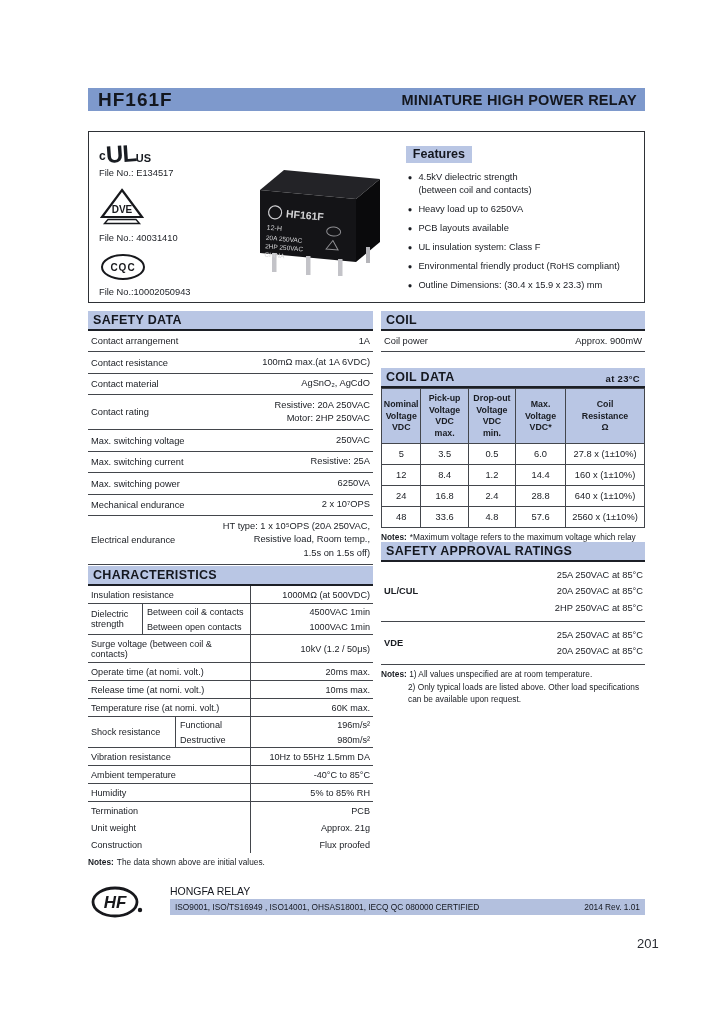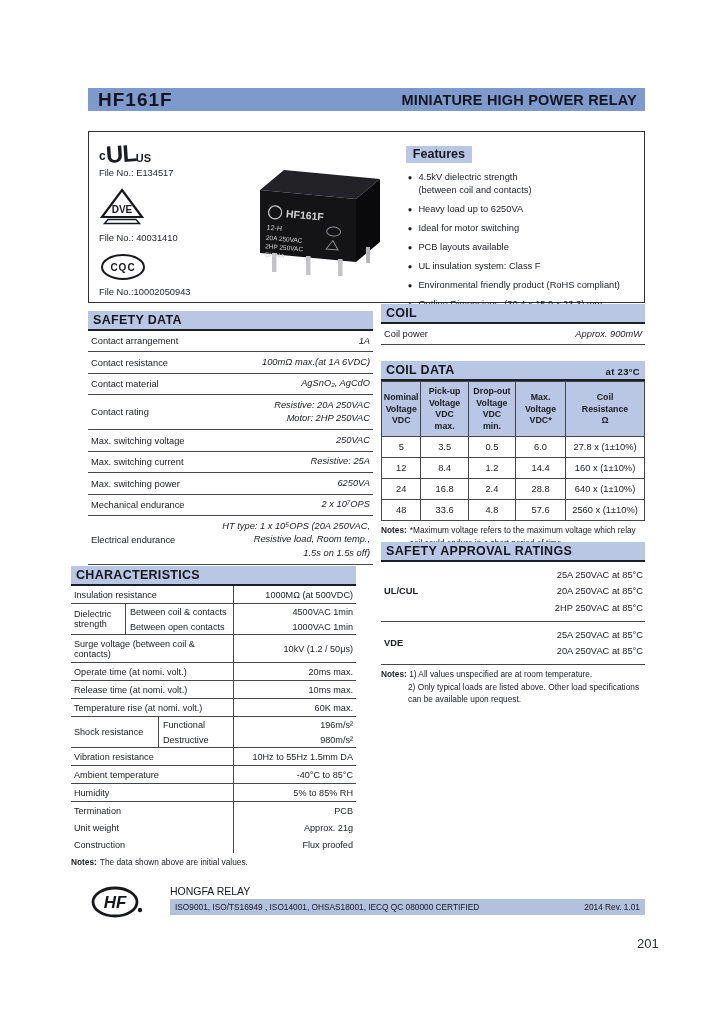--- a/index.html
+++ b/index.html
@@ -46,21 +46,21 @@
     font-size:12.5px; letter-spacing:.3px; padding:2px 5px 2px; color:#14171f;
     display:flex; justify-content:space-between; align-items:flex-end;
   }
   .sec-h .cond { font-size:9.5px; font-weight:bold; }
   
   .kv {
     display:flex; justify-content:space-between; align-items:center;
     border-bottom:1px solid #43464c; padding:3.5px 3px; font-size:9.3px;
   }
   .kv .k { white-space:nowrap; }
-  .kv .v { text-align:right; white-space:pre-line; line-height:1.45;font-style:italic; }
+  .kv .v { text-align:right; white-space:pre-line; line-height:1.45; }
   
   table.cd { border-collapse:collapse; width:100%; font-size:9.3px; margin-top:0; }
   .cd th, .cd td { border:1px solid #43464c; text-align:center; vertical-align:middle; }
   .cd th { background:#b9c6e4; font-weight:bold; white-space:pre-line; font-size:8.8px; padding:4px 0; line-height:1.3; }
   .cd td { padding:5px 1px; }
   .note { font-size:8.3px; display:flex; margin-top:3px; line-height:1.5; }
   .note b { margin-right:3px; white-space:nowrap; }
   .note .txt { white-space:pre-line; }
   
   .crow { display:flex; align-items:stretch; border-bottom:1px solid #43464c; font-size:9.1px; }
@@ -156,23 +156,20 @@
       <div class="feat-h">Features</div>
       <ul class="feat-list">
         <li>
             <span>4.5kV dielectric strength
 (between coil and contacts)</span>
           </li>
         <li>
             <span>Heavy load up to 6250VA</span>
           </li>
         <li>
-            <span>Ideal for motor switching</span>
-          </li>
-        <li>
             <span>PCB layouts available</span>
           </li>
         <li>
             <span>UL insulation system: Class F</span>
           </li>
         <li>
             <span>Environmental friendly product (RoHS compliant)</span>
           </li>
         <li>
             <span>Outline Dimensions: (30.4 x 15.9 x 23.3) mm</span>
@@ -219,21 +216,21 @@
         <span class="v">2 x 10⁷OPS</span>
       </div>
     <div class="kv">
         <span class="k">Electrical endurance</span>
         <span class="v">HT type: 1 x 10⁵OPS (20A 250VAC,
 Resistive load, Room temp.,
 1.5s on 1.5s off)</span>
       </div>
   </div>
 
-  <div class="sec" style="left:381px; top:304px; width:264px;">
+  <div class="sec" style="left:381px; top:311px; width:264px;">
     <div class="sec-h">
       <span>COIL</span>
     </div>
     <div class="kv">
       <span class="k">Coil power</span>
       <span class="v">Approx. 900mW</span>
     </div>
 
     <div style="height:16px;"></div>
 
@@ -301,21 +298,21 @@
         </tr>
       </tbody>
     </table>
     <div class="note">
       <b>Notes:</b>
       <span class="txt">*Maximum voltage refers to the maximum voltage which relay
 coil could endure in a short period of time.</span>
     </div>
   </div>
 
-  <div class="sec" style="left:71px; top:566px; width:285px;">
+  <div class="sec" style="left:88px; top:566px; width:285px;">
     <div class="sec-h">
       <span>CHARACTERISTICS</span>
     </div>
     <div class="crow">
       <div class="l">Insulation resistance</div>
       <div class="v">1000MΩ (at 500VDC)</div>
     </div>
     <div class="crow diel">
       <div class="gl">Dielectric
 strength</div>

